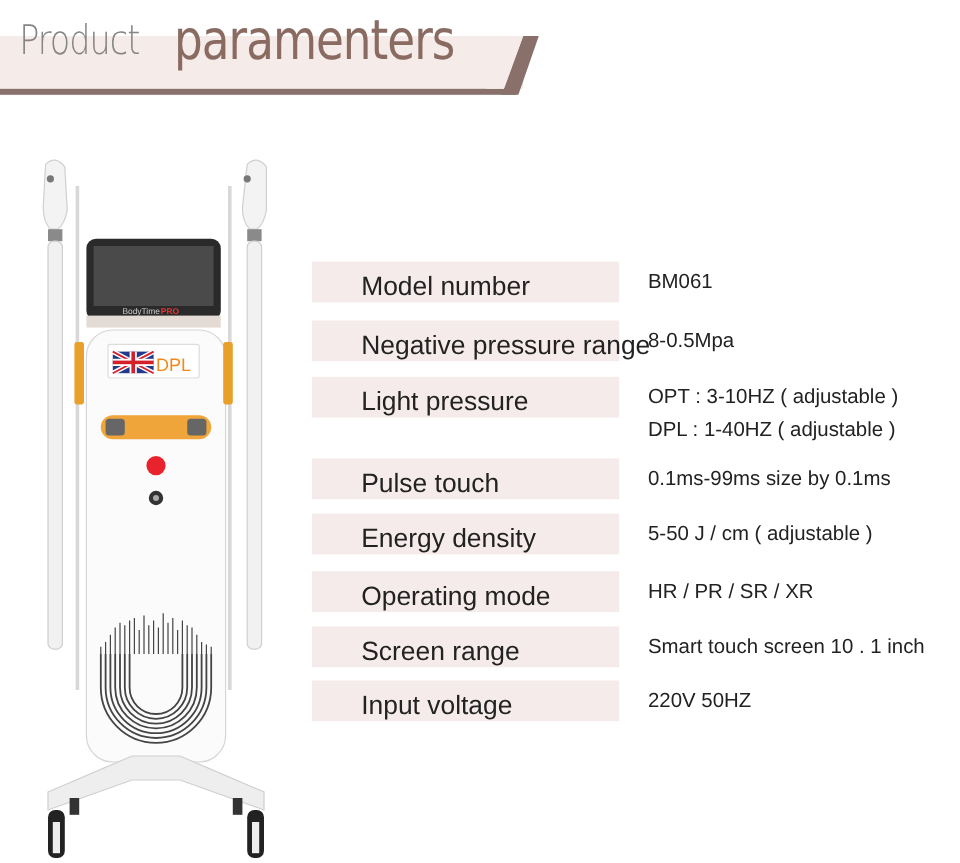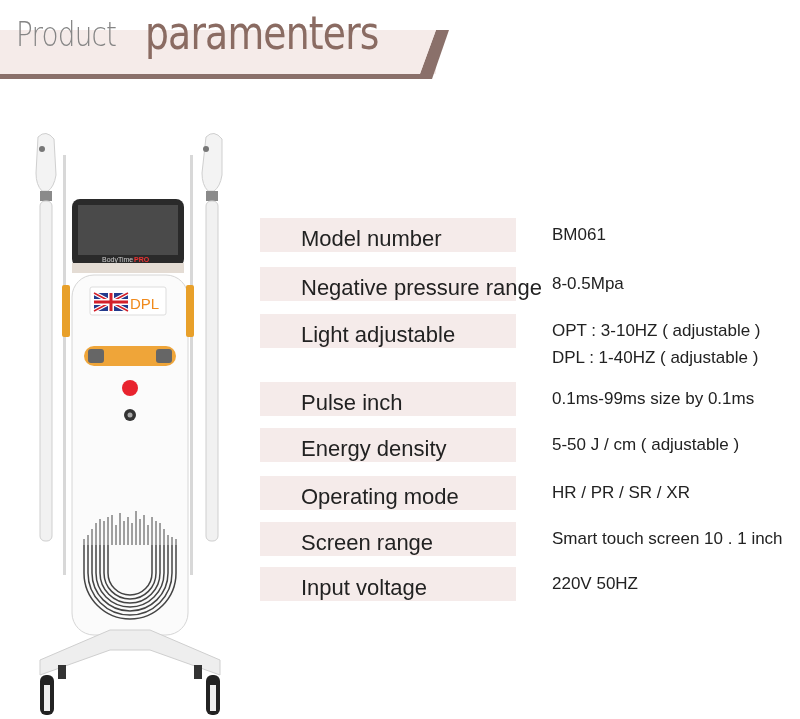--- a/index.html
+++ b/index.html
@@ -8,21 +8,21 @@
   .band { position:absolute; left:0; top:30px; width:436px; height:44px; background:#f5ebe9; }
   .band-edge { position:absolute; left:0; top:74px; width:430px; height:5px; background:#8a706a; }
   .slant { position:absolute; left:0; top:0; }
   .title-product { position:absolute; left:16px; top:14px; font-size:34px; color:#858585; font-family:"DejaVu Sans", sans-serif; font-weight:300; letter-spacing:-1px; transform:scaleX(0.82); transform-origin:left top; }
   .title-param { position:absolute; left:145px; top:6px; font-size:46px; color:#8a6b62; font-family:"DejaVu Sans", sans-serif; letter-spacing:-1px; transform:scaleX(0.82); transform-origin:left top; }
 
   .specs { position:absolute; left:260px; top:0; width:540px; }
   .row { position:absolute; left:0; width:540px; }
   .label-box { position:absolute; left:0; top:0; width:256px; height:34px; background:#f5ebea; }
   .label-text { position:absolute; left:17px; top:8px; font-size:22px; color:#222; white-space:nowrap;margin-left:24px; }
-  .value { position:absolute; left:292px; top:8px; font-size:17px; color:#222; white-space:nowrap; line-height:27px; margin-top:-5px; }
+  .value { position:absolute; left:280px; top:8px; font-size:17px; color:#222; white-space:nowrap; line-height:27px; margin-top:-5px; }
 
   .device { position:absolute; left:20px; top:125px; width:220px; height:609px; }
 </style>
 </head>
 <body>
 
 <div class="header">
   <div class="band"></div>
   <div class="band-edge"></div>
   <svg class="slant" width="800" height="90">
@@ -117,27 +117,27 @@
     <div class="label-text">Model number</div>
     <div class="value">BM061</div>
   </div>
   <div class="row" style="top:267px">
     <div class="label-box"></div>
     <div class="label-text">Negative pressure range</div>
     <div class="value">8-0.5Mpa</div>
   </div>
   <div class="row" style="top:314px">
     <div class="label-box"></div>
-    <div class="label-text">Light adjustable</div>
+    <div class="label-text">Light pressure</div>
     <div class="value">OPT : 3-10HZ ( adjustable )</div>
     <div class="value" style="top:35px">DPL : 1-40HZ ( adjustable )</div>
   </div>
   <div class="row" style="top:382px">
     <div class="label-box"></div>
-    <div class="label-text">Pulse inch</div>
+    <div class="label-text">Pulse touch</div>
     <div class="value">0.1ms-99ms size by 0.1ms</div>
   </div>
   <div class="row" style="top:428px">
     <div class="label-box"></div>
     <div class="label-text">Energy density</div>
     <div class="value">5-50 J / cm ( adjustable )</div>
   </div>
   <div class="row" style="top:476px">
     <div class="label-box"></div>
     <div class="label-text">Operating mode</div>

